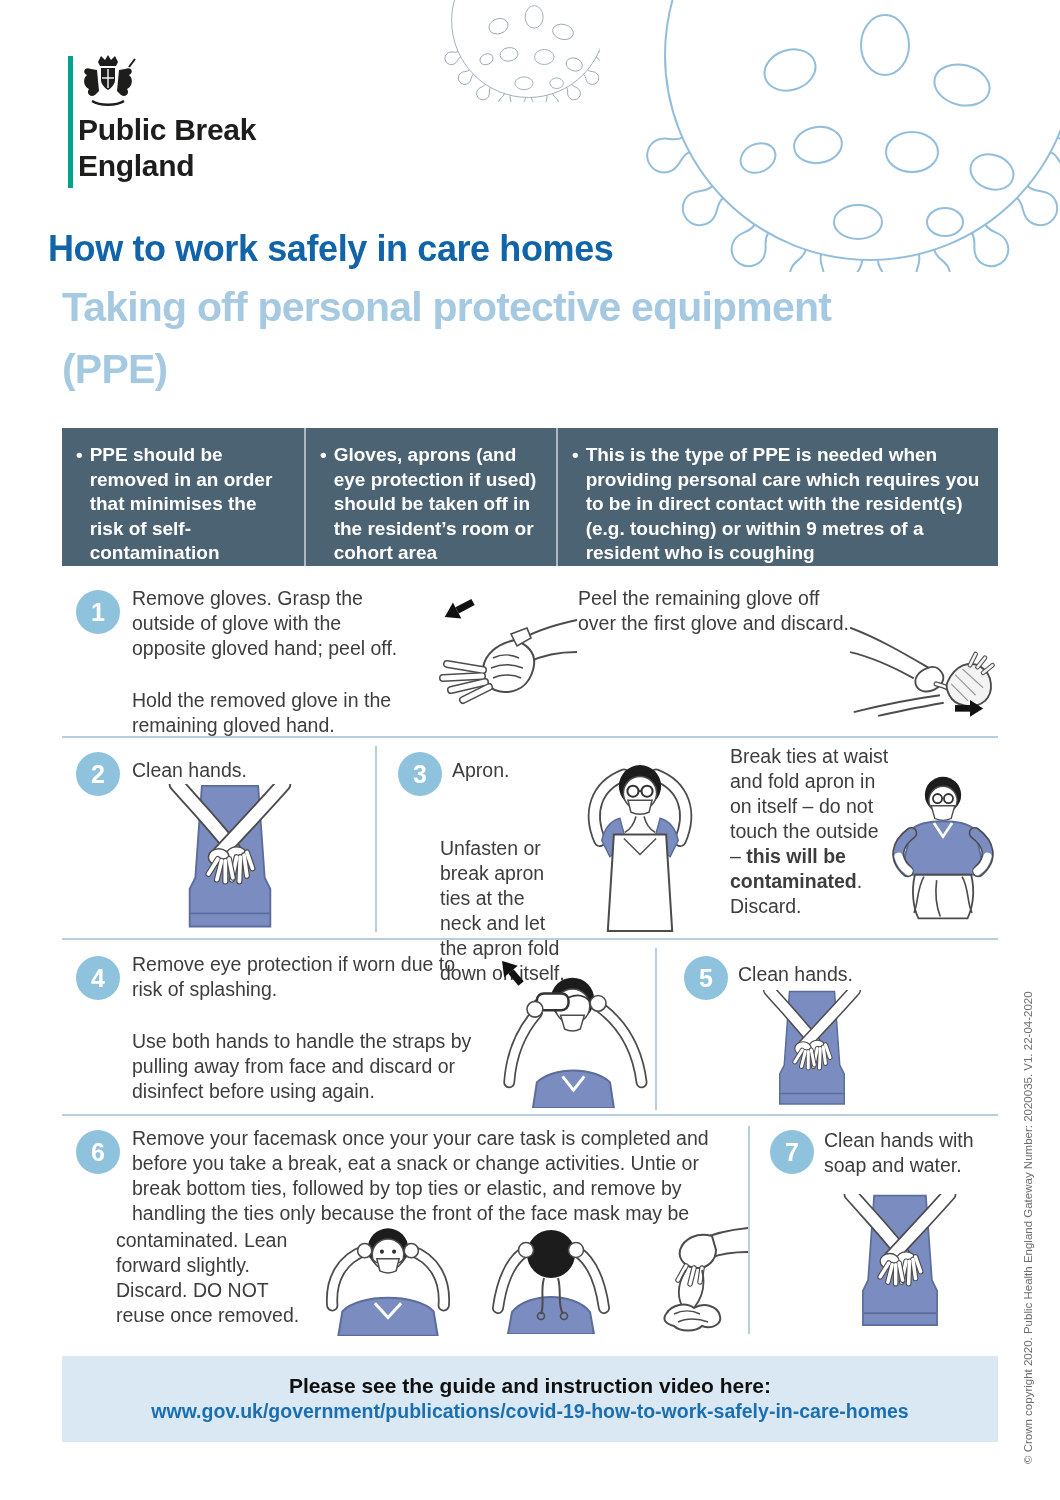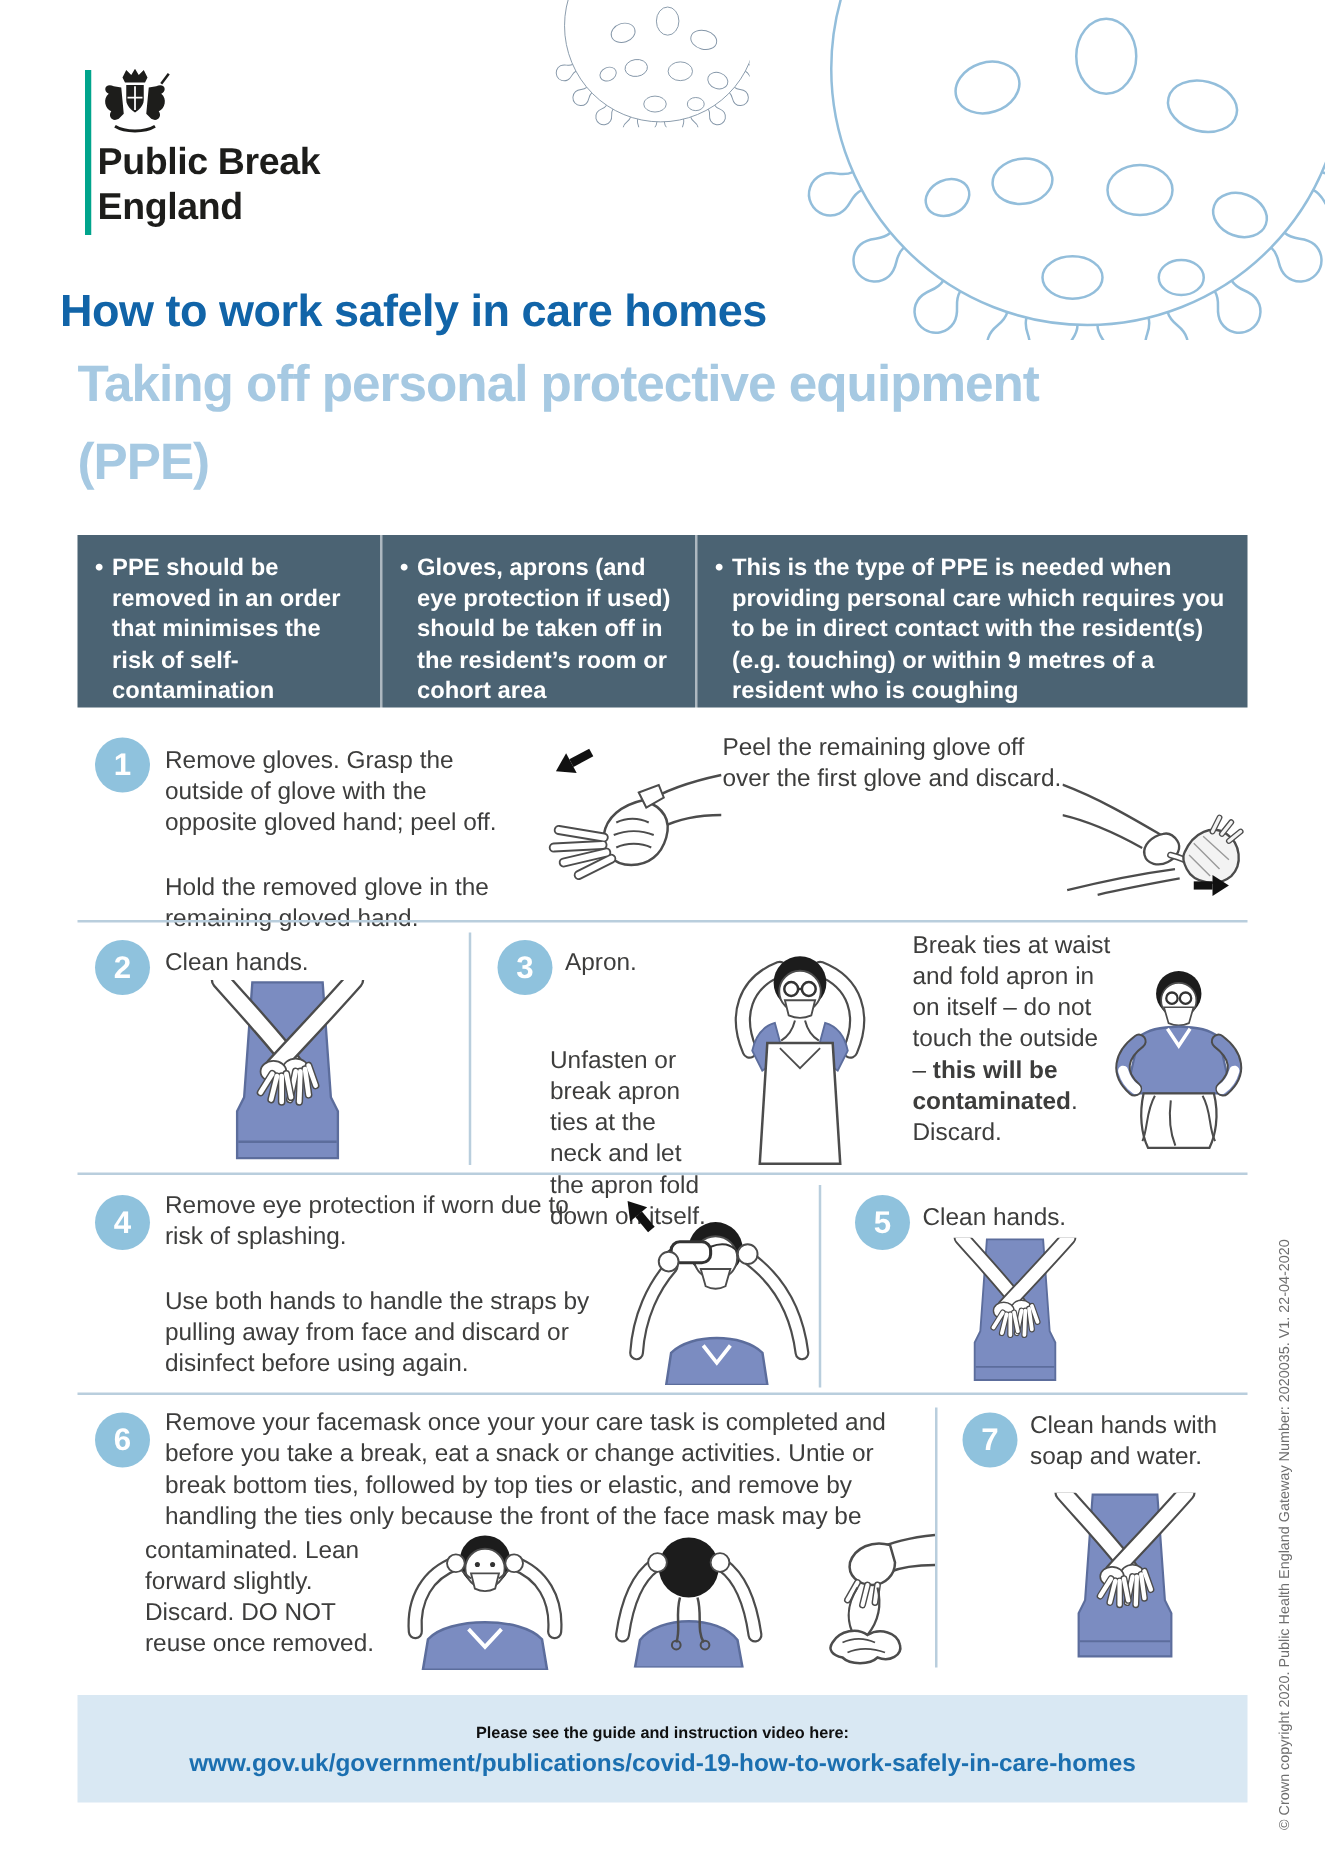--- a/index.html
+++ b/index.html
@@ -38,21 +38,21 @@
   .badge{position:absolute;width:44px;height:44px;border-radius:50%;background:var(--badge-bg);color:#fff;font-weight:bold;font-size:25px;display:flex;align-items:center;justify-content:center;}
   .step-text{position:absolute;font-size:19.5px;line-height:25px;color:var(--body-text);}
   .step-text p + p{margin-top:27px;}
   .hdiv{position:absolute;left:62px;width:936px;height:2px;background:var(--divider);}
   .vdiv{position:absolute;width:2px;background:var(--divider);}
   .ill{position:absolute;}
   .bold{font-weight:bold;}
 
   
   .footer{left:62px;top:1356px;width:936px;height:86px;background:var(--footer-bg);text-align:center;padding-top:17px;}
-  .footer-intro{font-size:13px;font-weight:bold;color:#101010;line-height:25px;}
+  .footer-intro{font-size:21px;font-weight:bold;color:#101010;line-height:25px;}
   .footer-link{font-size:19.5px;font-weight:bold;color:var(--link-blue);text-decoration:none;line-height:27px;display:inline-block;}
 
   
   .copyright{left:1022px;top:1464px;transform:rotate(-90deg);transform-origin:0 0;white-space:nowrap;font-size:11.5px;color:#6e6e6e;}
 </style>
 </head>
 <body>
 
 <svg width="0" height="0" style="position:absolute" aria-hidden="true">
   <defs>
@@ -157,21 +157,21 @@
         <span>Gloves, aprons (and eye protection if used) should be taken off in the resident’s room or cohort area</span>
       </div>
     <div class="kp">
         <span class="bullet">•</span>
         <span>This is the type of PPE is needed when providing personal care which requires you to be in direct contact with the resident(s) (e.g. touching) or within 9 metres of a resident who is coughing</span>
       </div>
   </div>
 
   <div class="row" style="top:584px;height:150px;">
     <div class="badge" style="left:14px;top:6px;">1</div>
-    <div class="step-text" style="left:70px;top:12px;width:272px;">
+    <div class="step-text" style="left:70px;top:2px;width:272px;">
       <p>Remove gloves. Grasp the outside of glove with the opposite gloved hand; peel off.</p>
       <p>Hold the removed glove in the remaining gloved hand.</p>
     </div>
     <svg class="ill" style="left:364px;top:6px;" width="152" height="130" viewBox="0 0 150 130">
       <g transform="translate(46,12) rotate(152)">
           <rect x="0" y="-3.5" width="18" height="7" fill="#111"></rect>
           <polygon points="18,-9 32,0 18,9" fill="#111"></polygon>
         </g>
       <path d="M150 30 C122 36 102 44 90 52" stroke="#4c4c4c" stroke-width="2" fill="none"></path>
       <path d="M150 62 C130 62 114 66 102 72" stroke="#4c4c4c" stroke-width="2" fill="none"></path>

